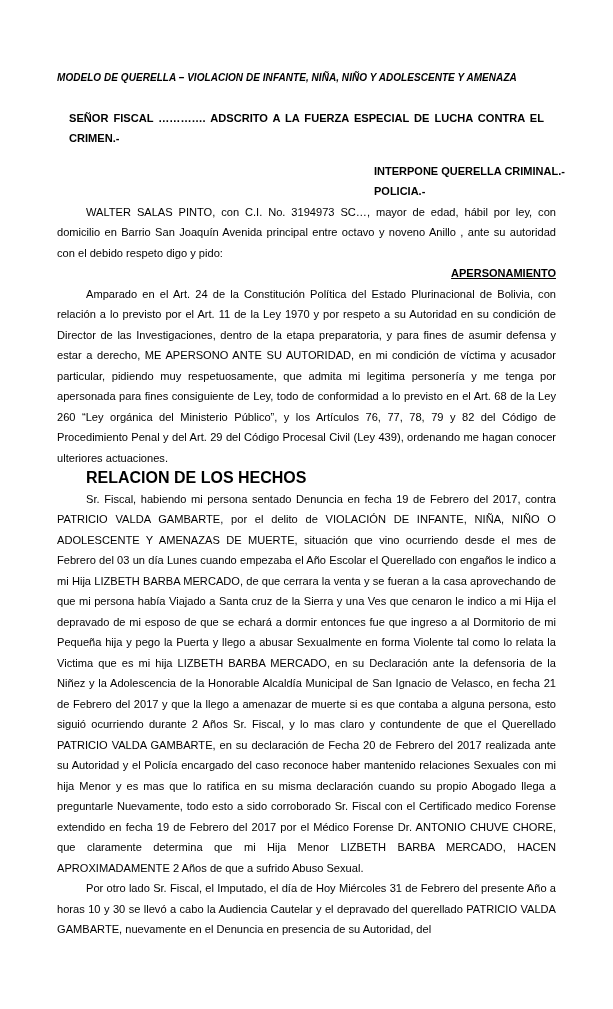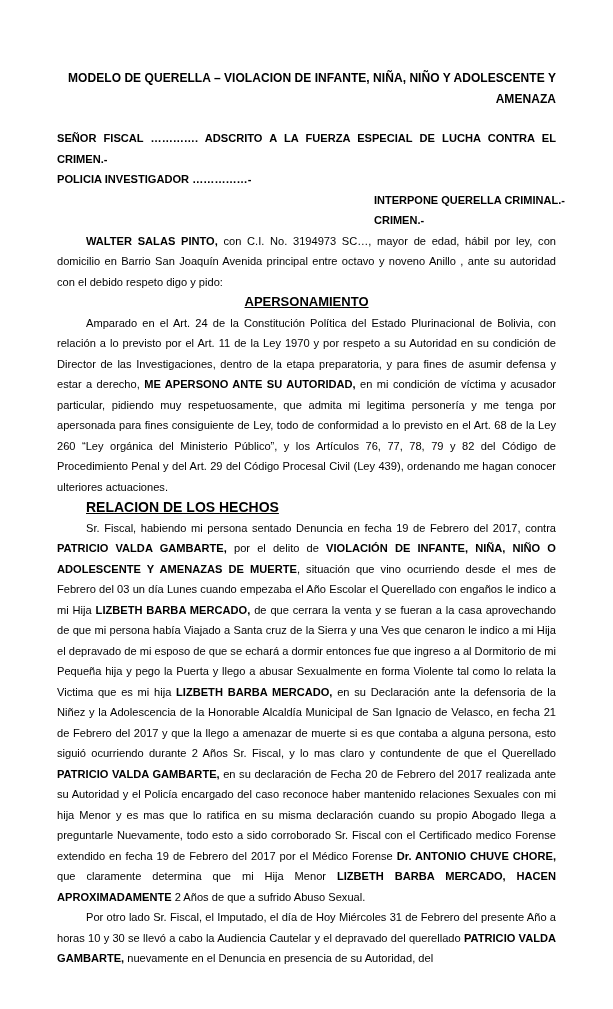--- a/index.html
+++ b/index.html
@@ -21,32 +21,33 @@
     overflow: hidden;
     box-sizing: border-box;
   }
   .content {
     position: absolute;
     left: 57px;
     top: 68px;
     width: 499px;
   }
   .doc-title {
-    font-size: 12px;
+    font-size: 10px;
     font-weight: bold;
-    text-align: right;
+    text-align: left;
     line-height: 20.5px;
     letter-spacing: 0.05px;
     margin: 0 0 19px 0;
+    font-style: italic;
   }
   .hdr-block {
     font-size: 11.1px;
     font-weight: bold;
     line-height: 20.5px;
-    margin: 0;
+    margin: 12px;
   }
   .hdr-justify {
     text-align: justify;
     text-align-last: justify;
   }
   .hdr-left {
     text-align: left;
   }
   .right-block {
     margin-left: 317px;
@@ -62,51 +63,49 @@
     text-align: justify;
     margin: 0;
     text-indent: 29px;
     hyphens: none;
   }
   p.body-par.no-indent {
     text-indent: 0;
   }
   .center-head {
     display: block;
-    text-align: center;
+    text-align: right;
     font-weight: bold;
     text-decoration: underline;
-    font-size: 13px;
+    font-size: 11px;
     line-height: 20.5px;
     text-indent: 0;
   }
   .indent-head {
     display: block;
     font-weight: bold;
-    text-decoration: underline;
-    font-size: 14px;
+    font-size: 16px;
     line-height: 20.5px;
     text-indent: 0;
     padding-left: 29px;
   }
-  b, strong { font-weight: bold; }
+  b, strong { font-weight: normal; }
 </style>
 </head>
 <body>
 
 <div class="page">
   <div class="content">
 
     <div class="doc-title">MODELO DE QUERELLA – VIOLACION DE INFANTE, NIÑA, NIÑO Y ADOLESCENTE Y AMENAZA</div>
 
     <div class="hdr-block hdr-justify">SEÑOR FISCAL …………. ADSCRITO A LA FUERZA ESPECIAL DE LUCHA CONTRA EL CRIMEN.-</div>
-    <div class="hdr-block hdr-left">POLICIA INVESTIGADOR ……………-</div>
 
     <div class="right-block">INTERPONE QUERELLA CRIMINAL.-</div>
-    <div class="right-block">CRIMEN.-</div>
+    <div class="right-block">POLICIA.-</div>
 
     <p class="body-par"><b>WALTER SALAS PINTO,</b><span> con C.I. No. 3194973 SC…, mayor de edad, hábil por ley, con domicilio en  Barrio San Joaquín Avenida principal entre octavo y noveno Anillo ,   ante su autoridad con el debido respeto digo y pido:</span></p>
 
     <p class="body-par no-indent"><span class="center-head">APERSONAMIENTO</span><span style="display:inline-block;width:29px"></span><span>Amparado en el Art. 24 de la Constitución Política del Estado Plurinacional de Bolivia, con relación a lo previsto por el Art. 11 de la Ley 1970 y por respeto a su Autoridad en su condición de Director de las Investigaciones, dentro de la etapa preparatoria, y para fines de asumir defensa y estar a derecho, </span><b>ME APERSONO ANTE SU AUTORIDAD,</b><span> en mi condición de víctima y acusador particular, pidiendo muy respetuosamente, que admita mi legitima personería y me tenga por apersonada para fines consiguiente de Ley, todo de conformidad a lo previsto en el Art. 68 de la Ley 260 “Ley orgánica del Ministerio Público”, y los Artículos 76, 77, 78, 79 y 82 del Código de Procedimiento Penal  y del Art. 29 del Código Procesal Civil (Ley 439), ordenando me hagan conocer ulteriores actuaciones.</span></p>
 
     <p class="body-par no-indent"><span class="indent-head">RELACION DE LOS HECHOS</span><span style="display:inline-block;width:29px"></span><span>Sr. Fiscal, habiendo mi persona sentado Denuncia en fecha 19 de Febrero del 2017, contra </span><b>PATRICIO VALDA GAMBARTE,</b><span> por el delito de </span><b>VIOLACIÓN DE INFANTE, NIÑA, NIÑO O ADOLESCENTE Y  AMENAZAS DE MUERTE</b><span>, situación que vino ocurriendo desde el mes de Febrero del 03 un día Lunes cuando empezaba el Año Escolar el Querellado con engaños le indico a mi Hija </span><b>LIZBETH BARBA MERCADO,</b><span> de que cerrara la venta y se fueran a la casa aprovechando de que mi persona había Viajado a Santa cruz de la Sierra y una Ves que cenaron le indico a mi Hija el depravado de mi esposo de que se echará a dormir entonces fue que ingreso a al Dormitorio de mi Pequeña hija y pego la Puerta y llego a abusar Sexualmente en forma Violente tal como lo relata  la Victima que es mi hija </span><b>LIZBETH BARBA MERCADO,</b><span>  en su Declaración ante la defensoria de la Niñez y la Adolescencia de la Honorable Alcaldía Municipal de San Ignacio de Velasco, en fecha 21 de Febrero del 2017 y que la llego a amenazar de muerte si es que contaba a alguna persona, esto siguió ocurriendo durante 2 Años Sr. Fiscal, y lo mas claro y contundente de que el Querellado </span><b>PATRICIO VALDA GAMBARTE,</b><span> en su declaración de Fecha 20 de Febrero del 2017 realizada ante su Autoridad y el Policía encargado del caso reconoce  haber mantenido relaciones Sexuales con mi hija Menor y es mas que lo ratifica en su misma declaración  cuando su propio Abogado llega a preguntarle Nuevamente, todo esto a sido corroborado Sr. Fiscal con el Certificado medico Forense extendido en fecha 19 de Febrero del 2017 por el Médico Forense </span><b>Dr. ANTONIO CHUVE CHORE,</b><span> que claramente determina que mi Hija Menor </span><b>LIZBETH BARBA MERCADO, HACEN APROXIMADAMENTE</b><span> 2 Años de que a sufrido Abuso Sexual.</span></p>
 
     <p class="body-par"><span>Por otro lado Sr. Fiscal, el Imputado, el día de Hoy Miércoles 31 de Febrero del presente Año a horas 10 y 30 se llevó a cabo la Audiencia Cautelar y el depravado del querellado </span><b>PATRICIO VALDA GAMBARTE,</b><span> nuevamente en el Denuncia en presencia de su Autoridad, del</span></p>
 
   </div>

